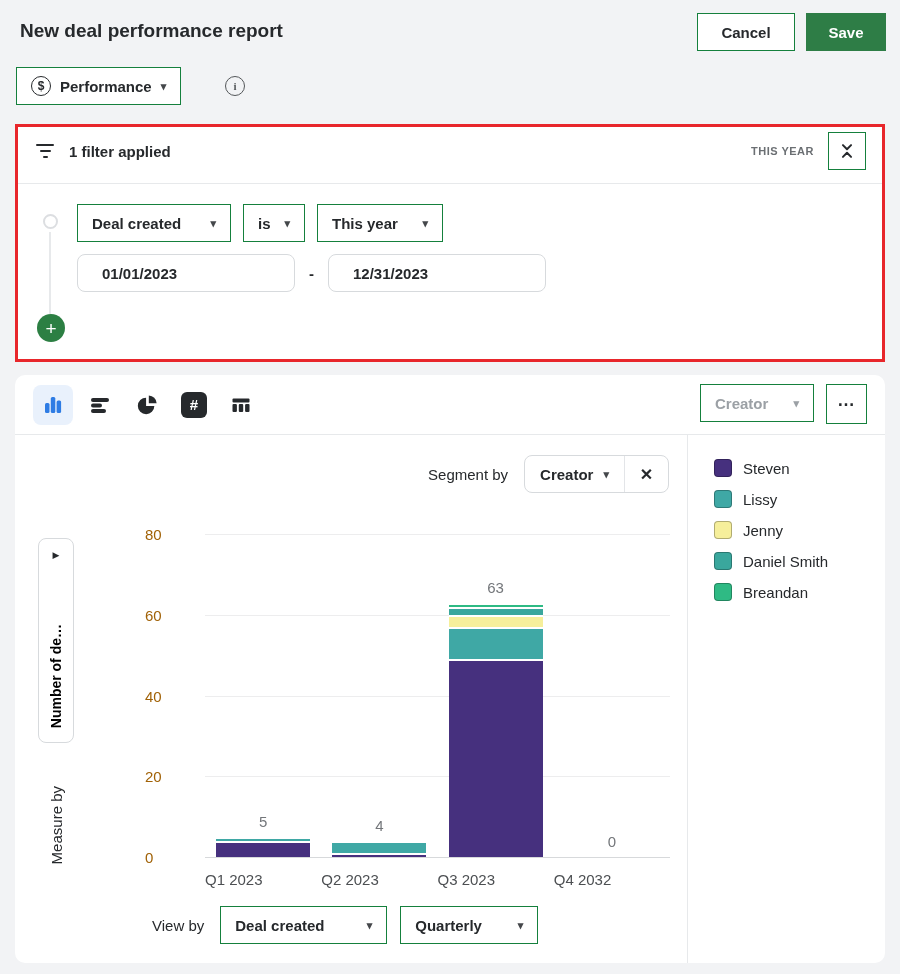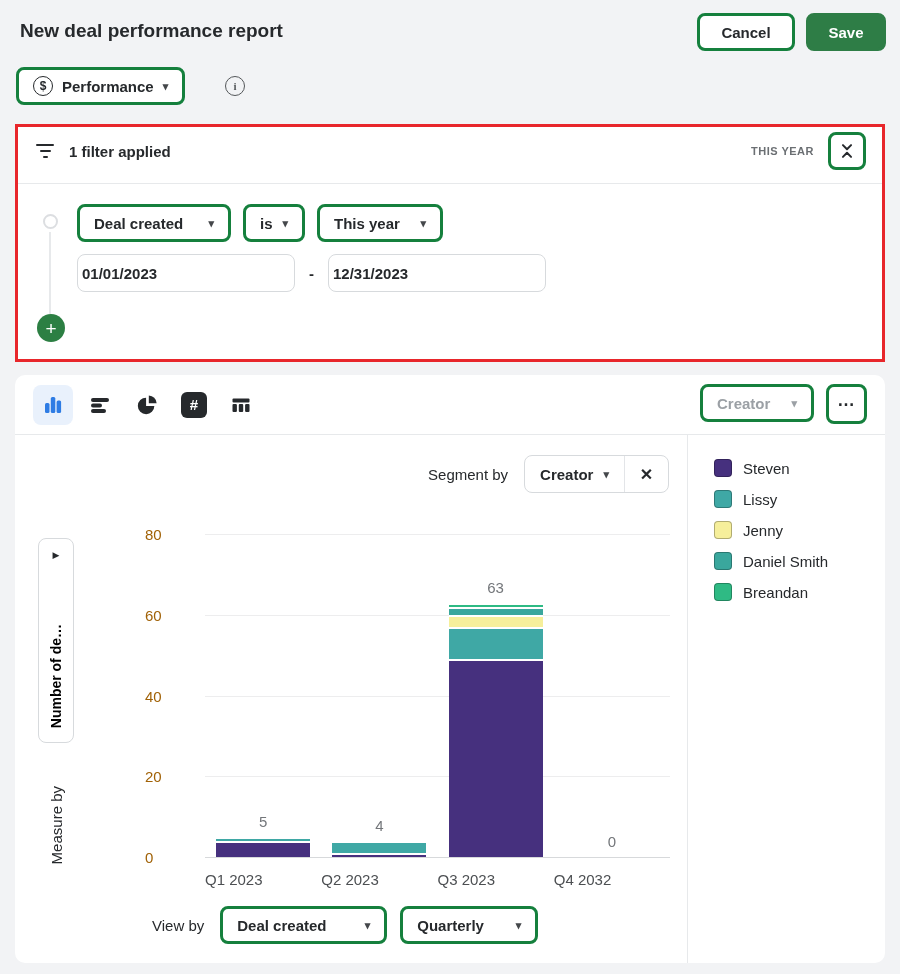--- a/index.html
+++ b/index.html
@@ -9,21 +9,21 @@
     background:#f2f3f5;
     color:#26292c;
     position:relative;
     overflow:hidden;
   }
   .abs { position:absolute; }
 
   
   .btn {
     display:inline-flex; align-items:center; justify-content:center; gap:9px;
-    background:#fff; border:3px solid #15803d; border-radius:8px;
+    background:#fff; border:1px solid #15803d; border-radius:0;
     font-size:15px; font-weight:700; color:#26292c; height:38px; padding:0 14px;
     cursor:pointer; white-space:nowrap;
   }
   .caret { font-size:11px; color:#44474a; line-height:1; }
 
   
   .page-title { left:20px; top:20px; font-size:19px; font-weight:700; }
   .cancel-btn { left:697px; top:13px; width:98px; }
   .save-btn   { left:806px; top:13px; width:80px; background:#2e7d46; border-color:#2e7d46; color:#fff; }
 
@@ -67,21 +67,21 @@
     display:flex; align-items:center; justify-content:center; line-height:1; cursor:pointer;
   }
   .cond-row { display:flex; gap:12px; }
   .date-row { display:flex; gap:12px; align-items:center; margin-top:12px; }
   .dd-field { width:154px; justify-content:space-between; }
   .dd-op { width:62px; justify-content:space-between; }
   .dd-value { width:126px; justify-content:space-between; }
   .date-input {
     width:218px; height:38px; border:1px solid #d7dadd; border-radius:8px;
     font-family:"Liberation Sans", sans-serif; font-size:15px; font-weight:700;
-    color:#26292c; padding:0 4px; background:#fff;
+    color:#26292c; padding:0 24px; background:#fff;
   }
   .date-sep { font-size:15px; font-weight:700; padding:0 2px; }
 
   
   .chart-panel {
     left:15px; top:375px; width:870px; height:588px;
     background:#fff; border-radius:10px;
   }
   .cp-toolbar { position:absolute; left:0; right:0; top:0; height:59px; display:flex; align-items:center; padding:0 16px 0 18px; }
   .cp-toolbar-divider { position:absolute; left:0; right:0; top:59px; height:1px; background:#e7e9eb; }

